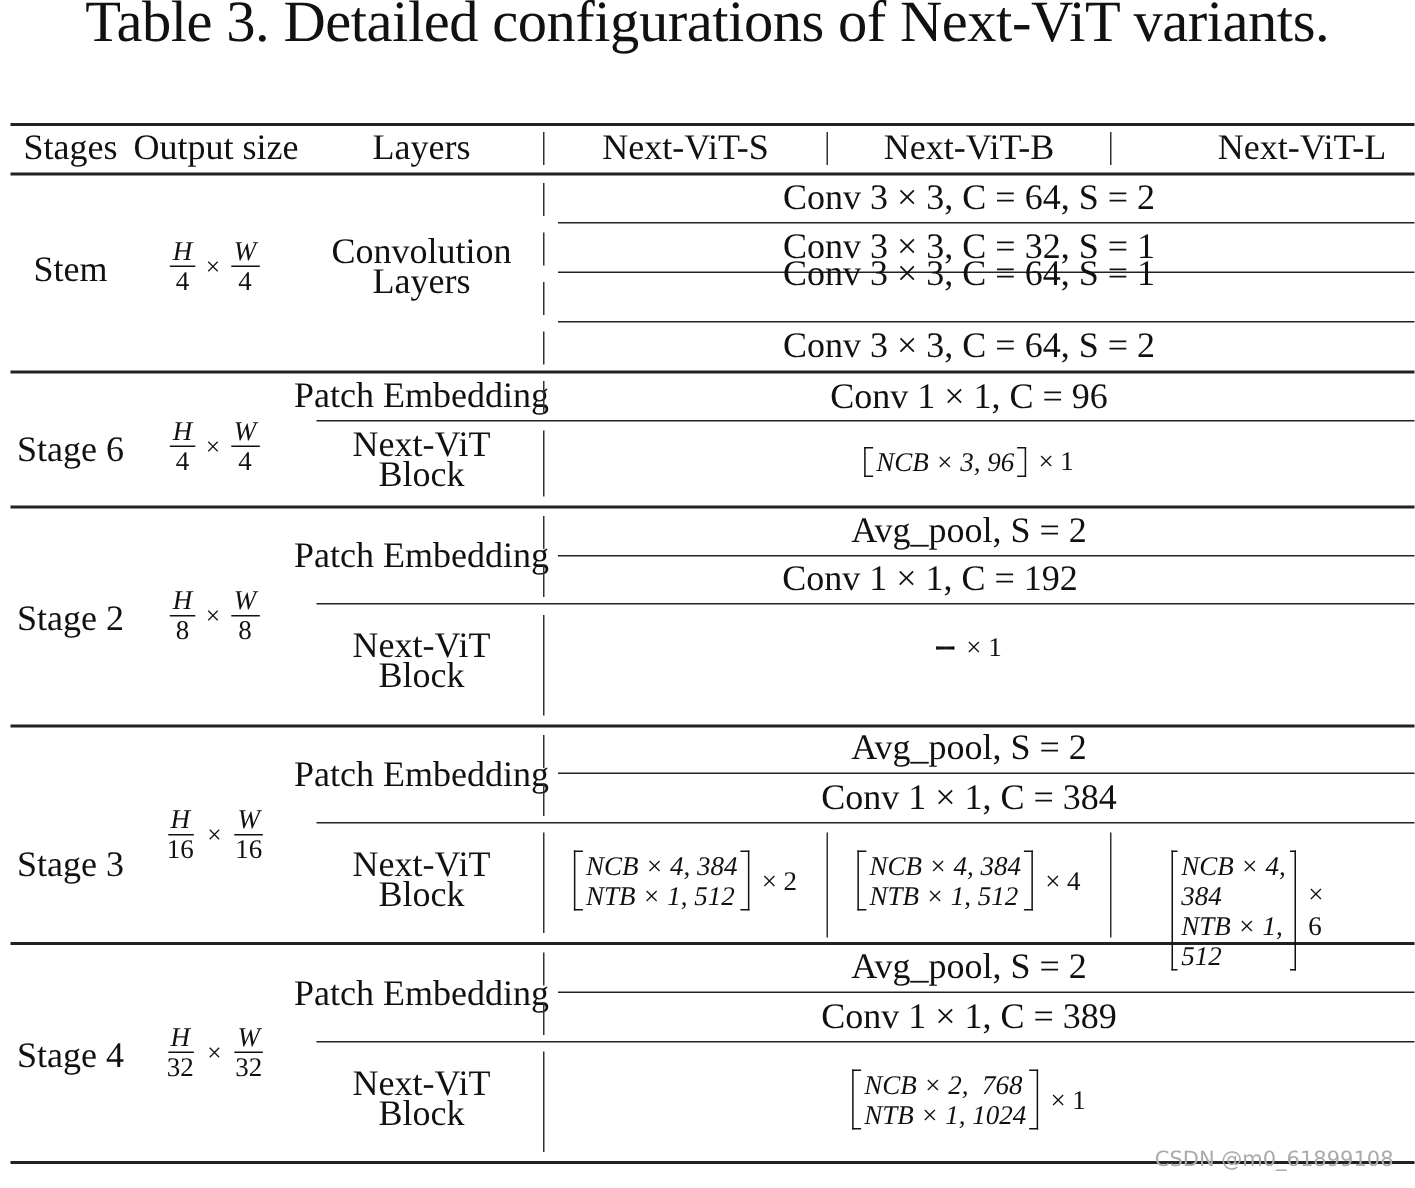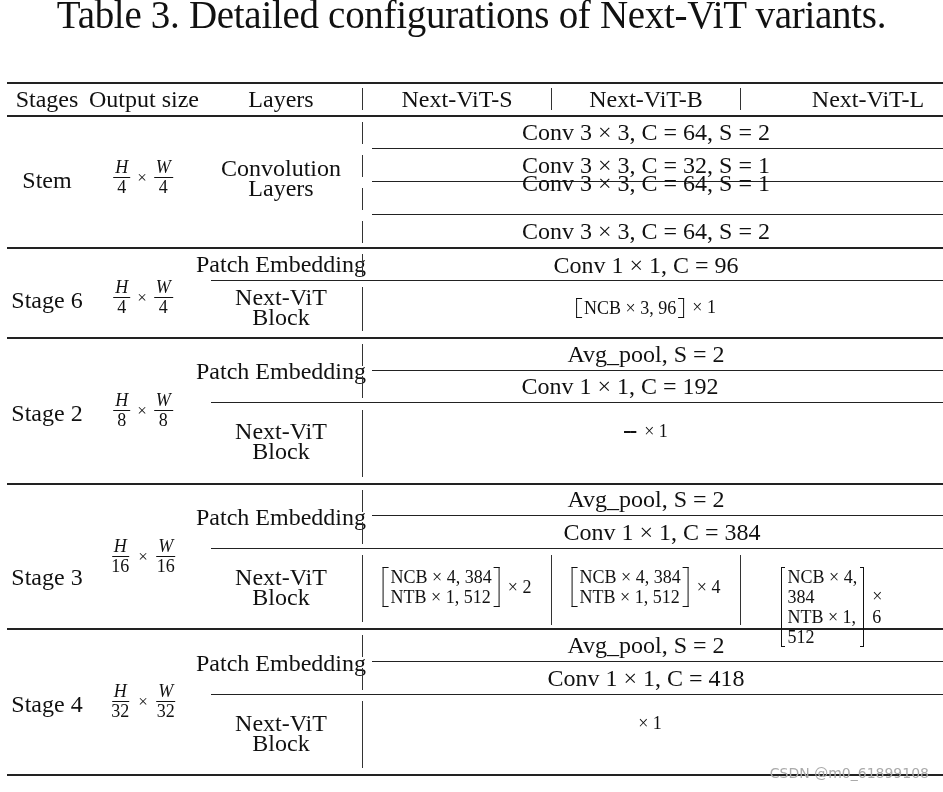--- a/index.html
+++ b/index.html
@@ -8,21 +8,21 @@
   .hr { position:absolute; left:7px; width:937px; background:#222; }
   .thin { position:absolute; height:1px; background:#222; }
   .vbar { position:absolute; width:1px; background:#333; }
   .txt { position:absolute; font-size:24px; white-space:nowrap; text-align:left; transform:translateX(-50%); line-height:20px; }
   .frac { position:absolute; display:flex; align-items:center; transform:translateX(-50%); font-size:18px; }
   .fr { display:inline-flex; flex-direction:column; align-items:center; line-height:19px; }
   .fr .num { border-bottom:1.3px solid #111; padding:0 2px; font-style:italic; }
   .fr .den { padding:0 2px; }
   .times { margin:0 7px; font-size:17px; }
   .mat { position:absolute; display:flex; align-items:center; transform:translateX(-50%); font-size:18px; }
-  .brk { display:flex; align-items:stretch; }
+  .brk { display:flex; align-items:stretch;font-style:italic; }
   .brk .rows { display:flex; flex-direction:column; line-height:20px; padding:0 2px; }
   .lb, .rb { width:5px; border:1.3px solid #111; }
   .lb { border-right:none; }
   .rb { border-left:none; }
   .mult { margin-left:8px; }
   .wm { position:absolute; right:14px; top:765px; font-family:"DejaVu Sans",sans-serif; font-size:14px; color:#aaa; }
 </style>
 </head>
 <body>
 
@@ -142,21 +142,21 @@
   <span class="fr">
       <span class="num">W</span>
       <span class="den">16</span>
     </span>
 </div>
 <div class="txt" style="left:281px;top:507px;">Patch Embedding</div>
 <div class="vbar" style="left:362px;top:490px;height:22px;"></div>
 <div class="vbar" style="left:362px;top:522px;height:22px;"></div>
 <div class="txt math" style="left:646px;top:489px;">Avg_pool, S = 2</div>
 <div class="thin" style="left:372px;width:572px;top:515px;"></div>
-<div class="txt math" style="left:662px;top:522px;">Conv 1 × 1, C = 384</div>
+<div class="txt math" style="left:646px;top:522px;">Conv 1 × 1, C = 384</div>
 <div class="thin" style="left:211px;width:733px;top:548px;"></div>
 <div class="txt" style="left:281px;top:567px;">Next-ViT</div>
 <div class="txt" style="left:281px;top:587px;">Block</div>
 <div class="vbar" style="left:362px;top:555px;height:67px;"></div>
 <div class="vbar" style="left:551px;top:555px;height:70px;"></div>
 <div class="vbar" style="left:740px;top:555px;height:70px;"></div>
 <div class="mat" style="left:457px;top:567px;">
   <span class="brk">
       <span class="lb"></span>
       <span class="rows">
@@ -200,22 +200,30 @@
   <span class="fr">
       <span class="num">W</span>
       <span class="den">32</span>
     </span>
 </div>
 <div class="txt" style="left:281px;top:653px;">Patch Embedding</div>
 <div class="vbar" style="left:362px;top:635px;height:22px;"></div>
 <div class="vbar" style="left:362px;top:668px;height:22px;"></div>
 <div class="txt math" style="left:646px;top:635px;">Avg_pool, S = 2</div>
 <div class="thin" style="left:372px;width:572px;top:661px;"></div>
-<div class="txt math" style="left:646px;top:668px;">Conv 1 × 1, C = 418</div>
+<div class="txt math" style="left:646px;top:668px;">Conv 1 × 1, C = 389</div>
 <div class="thin" style="left:211px;width:733px;top:694px;"></div>
 <div class="txt" style="left:281px;top:713px;">Next-ViT</div>
 <div class="txt" style="left:281px;top:733px;">Block</div>
 <div class="vbar" style="left:362px;top:701px;height:67px;"></div>
 <div class="mat" style="left:646px;top:713px;">
+  <span class="brk">
+      <span class="lb"></span>
+      <span class="rows">
+        <span style="white-space:pre">NCB × 2,  768</span>
+        <span>NTB × 1, 1024</span>
+      </span>
+      <span class="rb"></span>
+    </span>
   <span class="mult">× 1</span>
 </div>
 
 <div class="wm">CSDN @m0_61899108</div>
 
 </body></html>

